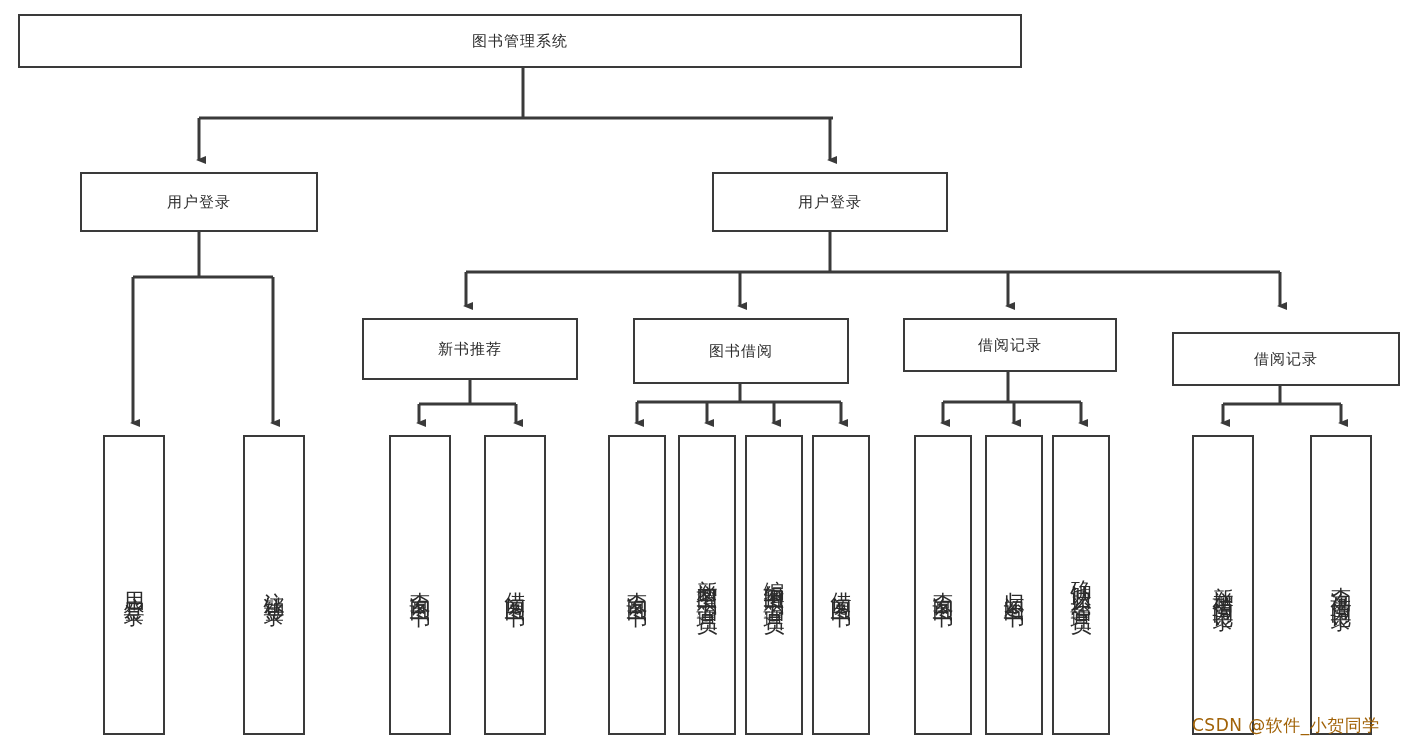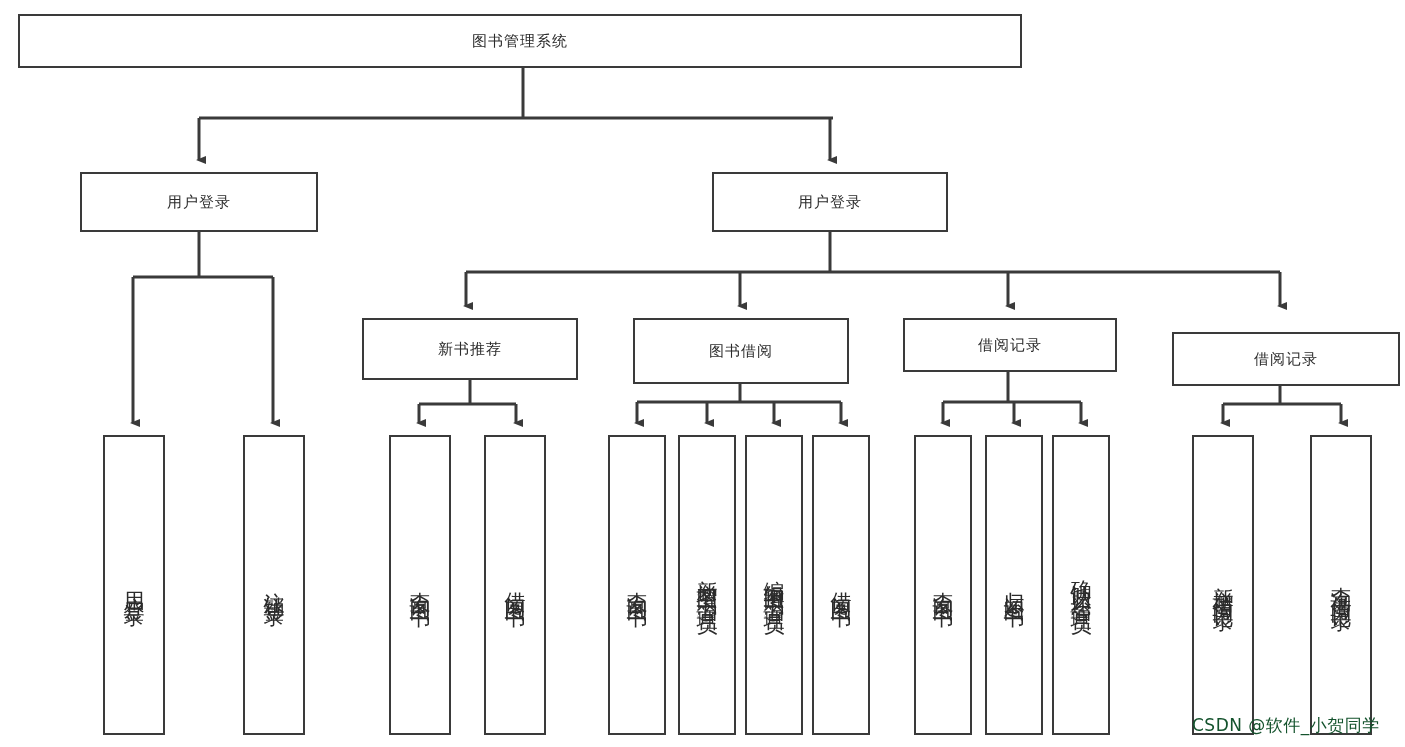--- a/index.html
+++ b/index.html
@@ -56,21 +56,21 @@
     display: block;
     white-space: pre-line;
   }
   .node.vert .lbl {
     writing-mode: vertical-rl;
     text-orientation: upright;
   }
   .watermark {
     position: absolute;
     font-size: 17px;
-    color: #14532d;
+    color: #a16207;
     white-space: nowrap;
     letter-spacing: 0.5px;
     user-select: none;
   }
 </style>
 </head>
 <body>
 
 <div id="canvas">
 

